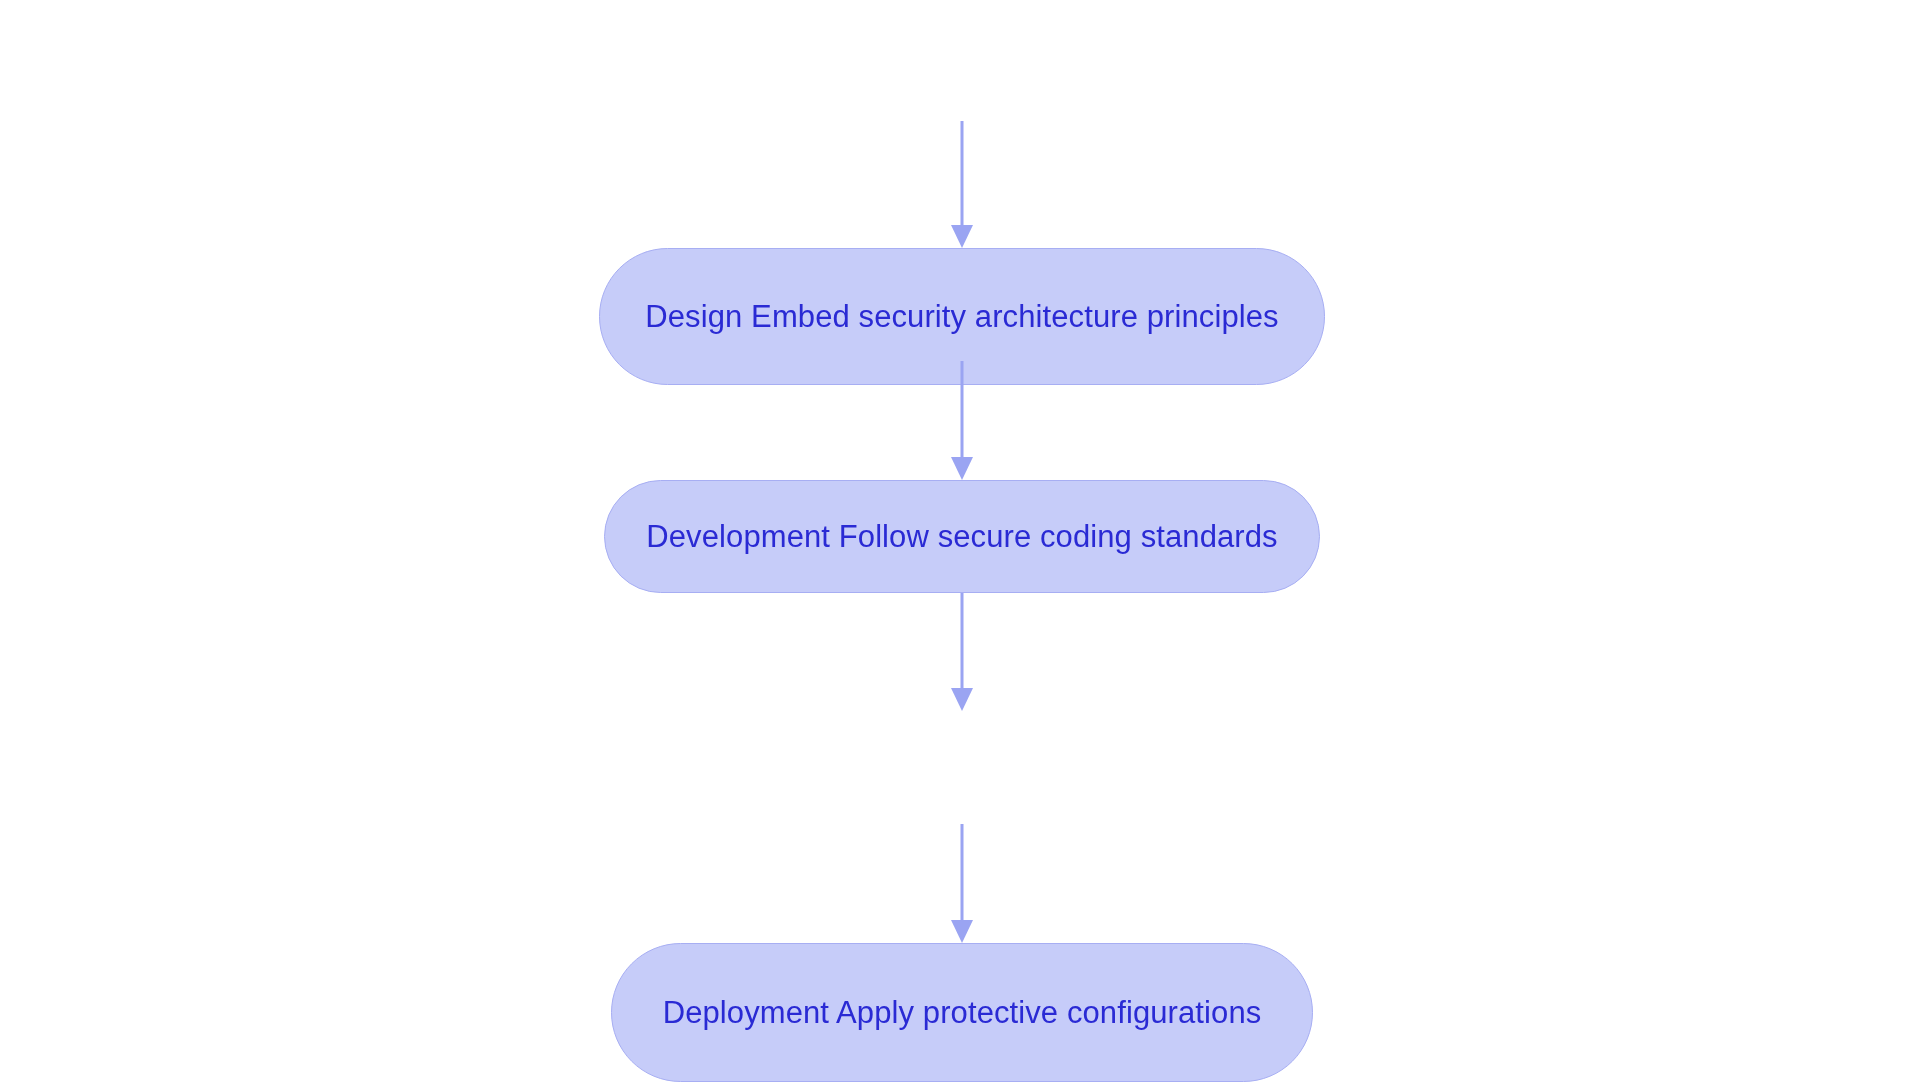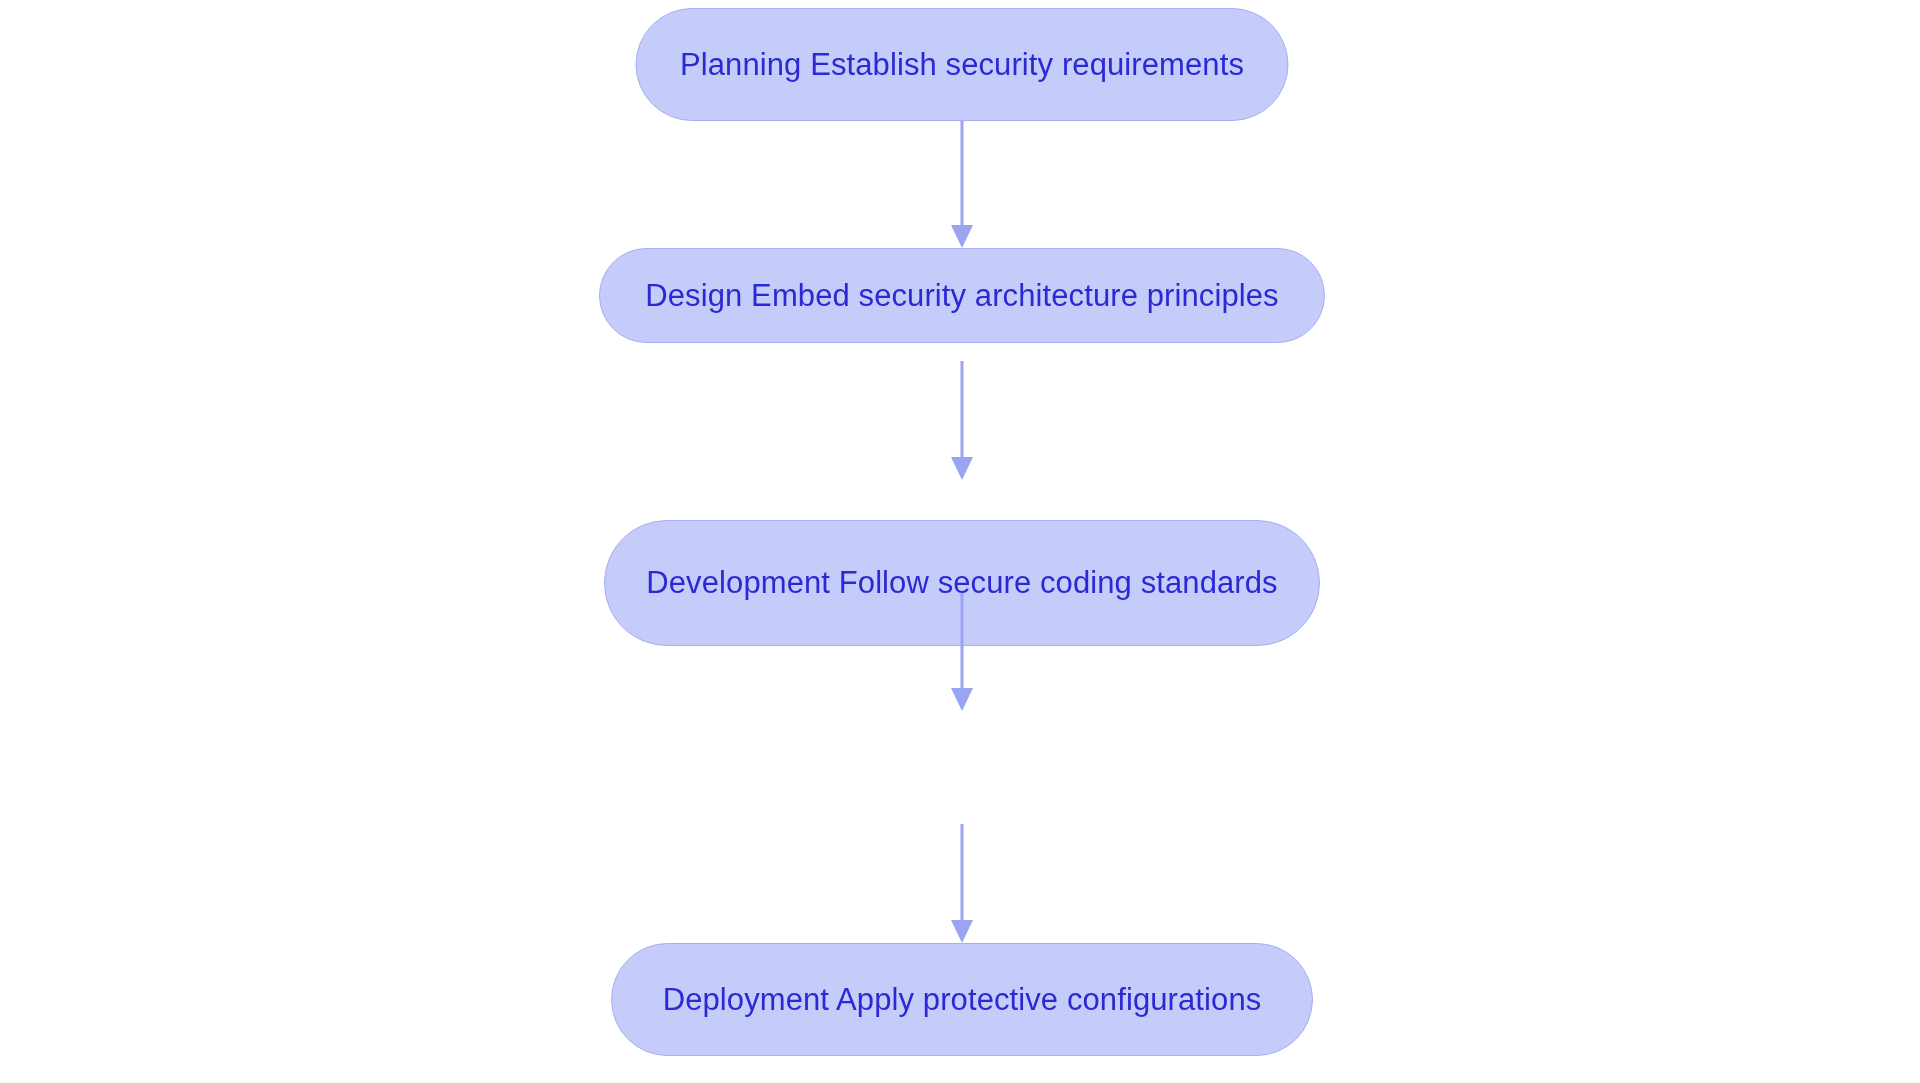--- a/index.html
+++ b/index.html
@@ -71,50 +71,47 @@
     border-left: 11px solid transparent;
     border-right: 11px solid transparent;
     border-top: 23px solid #9aa4f2;
   }
 </style>
 </head>
 <body>
 
 <div id="flow-canvas">
 
-  <div class="flow-node" style="left:962px; top:8px; width:653px; height:113px;">
-    <span class="flow-node-label">Planning Establish security requirements</span>
-  </div>
 
   <div class="flow-connector" style="left:962px; top:121px; width:24px; height:127px;">
     <div class="connector-line" style="height:104px;"></div>
     <div class="connector-head"></div>
   </div>
 
-  <div class="flow-node" style="left:962px; top:248px; width:726px; height:95px;">
+  <div class="flow-node" style="left:962px; top:248px; width:726px; height:137px;">
     <span class="flow-node-label">Design Embed security architecture principles</span>
   </div>
 
   <div class="flow-connector" style="left:962px; top:361px; width:24px; height:119px;">
     <div class="connector-line" style="height:96px;"></div>
     <div class="connector-head"></div>
   </div>
 
-  <div class="flow-node" style="left:962px; top:480px; width:716px; height:126px;margin-top:40px;">
+  <div class="flow-node" style="left:962px; top:480px; width:716px; height:113px;">
     <span class="flow-node-label">Development Follow secure coding standards</span>
   </div>
 
   <div class="flow-connector" style="left:962px; top:593px; width:24px; height:118px;">
     <div class="connector-line" style="height:95px;"></div>
     <div class="connector-head"></div>
   </div>
 
 
   <div class="flow-connector" style="left:962px; top:824px; width:24px; height:119px;">
     <div class="connector-line" style="height:96px;"></div>
     <div class="connector-head"></div>
   </div>
 
-  <div class="flow-node" style="left:962px; top:943px; width:702px; height:113px;">
+  <div class="flow-node" style="left:962px; top:943px; width:702px; height:139px;">
     <span class="flow-node-label">Deployment Apply protective configurations</span>
   </div>
 
 </div>
 
 </body></html>

